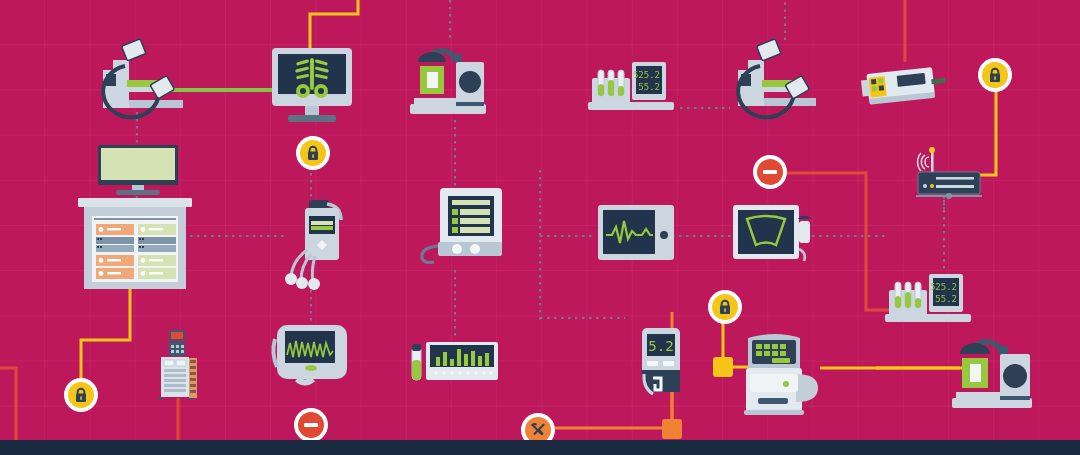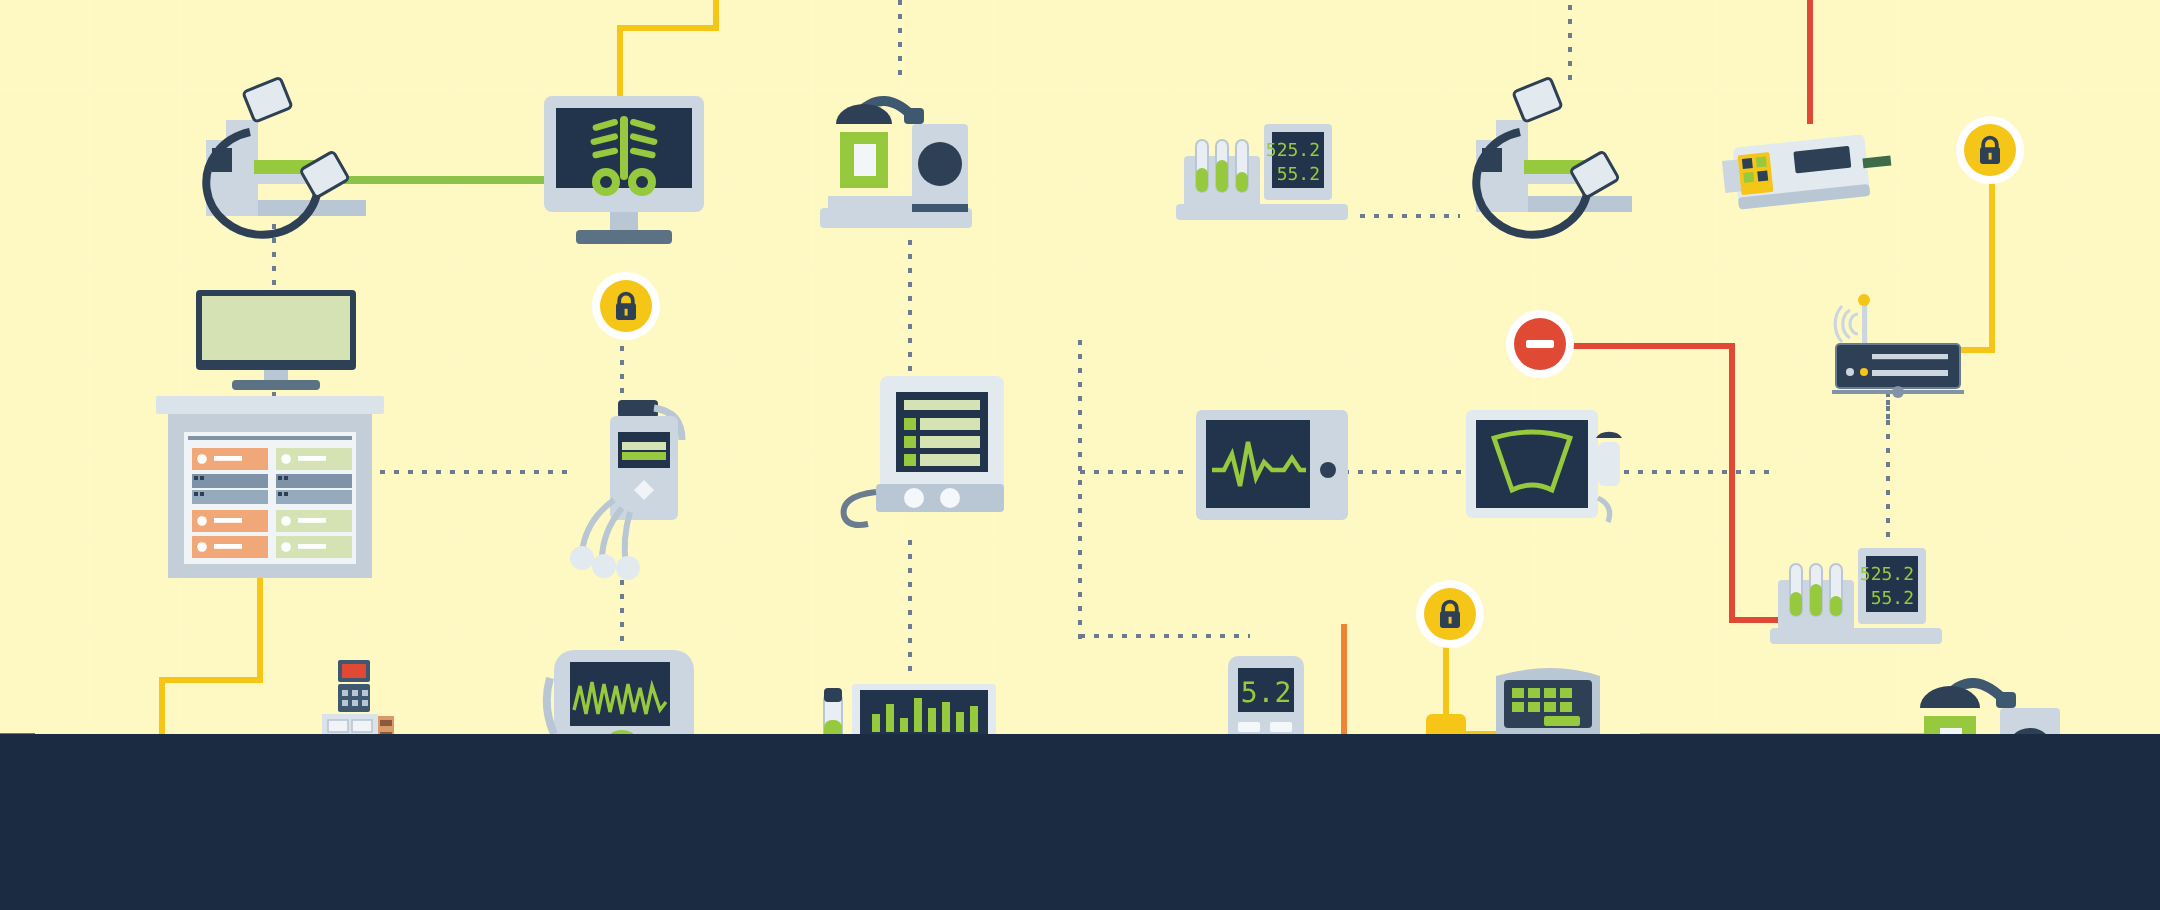--- a/index.html
+++ b/index.html
@@ -1,22 +1,22 @@
 <!DOCTYPE html>
 <html><head>
 <meta charset="utf-8">
 <style>
   * { margin:0; padding:0; box-sizing:border-box; }
   html,body { background:#1b2b42; }
   body { font-family:"Liberation Sans", sans-serif; }
 
   #stage {
     position:relative;
-    width:1080px; height:367px;
-    background:#fef9c3;
+    width:1080px; height:440px;
+    background:#be185d;
     overflow:hidden;
   }
   
   #grid {
     position:absolute; inset:0;
     background-image:
       linear-gradient(to right, rgba(255,255,255,.045) 1px, transparent 1px),
       linear-gradient(to bottom, rgba(255,255,255,.045) 1px, transparent 1px);
     background-size:45.2px 45.2px;
     background-position:-1px -1px;
@@ -436,21 +436,21 @@
           <circle cx="42" cy="33" r="1.8"></circle>
             <circle cx="50" cy="33" r="1.8"></circle>
           <circle cx="58" cy="33" r="1.8"></circle>
             <circle cx="66" cy="33" r="1.8"></circle>
           <circle cx="74" cy="33" r="1.8"></circle>
             <circle cx="81" cy="33" r="1.8"></circle>
         </g>
       </svg>
     </div>
 
-    <div class="dev" style="left:608px;top:328px">
+    <div class="dev" style="left:636px;top:328px">
       <svg width="50" height="72" viewBox="0 0 50 72">
         <rect x="6" y="0" width="38" height="50" rx="5" fill="#ccd6e0"></rect>
         <rect x="11" y="6" width="28" height="22" fill="#22344c"></rect>
         <text x="25" y="23" font-family="DejaVu Sans Mono, monospace" font-size="14" fill="#96c93d" text-anchor="middle">5.2</text>
         <rect x="11" y="33" width="11" height="5" rx="1" fill="#f4f8fa"></rect>
         <rect x="27" y="33" width="11" height="5" rx="1" fill="#f4f8fa"></rect>
         <path d="M6,42 q-2,16 10,22 h28 v-22 z" fill="#2d4055"></path>
         <path d="M8,46 q-1,14 9,20" stroke="#ccd6e0" stroke-width="3" fill="none"></path>
         <path d="M17,50 h8 v12 h-6 v-6" stroke="#f4f8fa" stroke-width="3" fill="none"></path>
       </svg>

